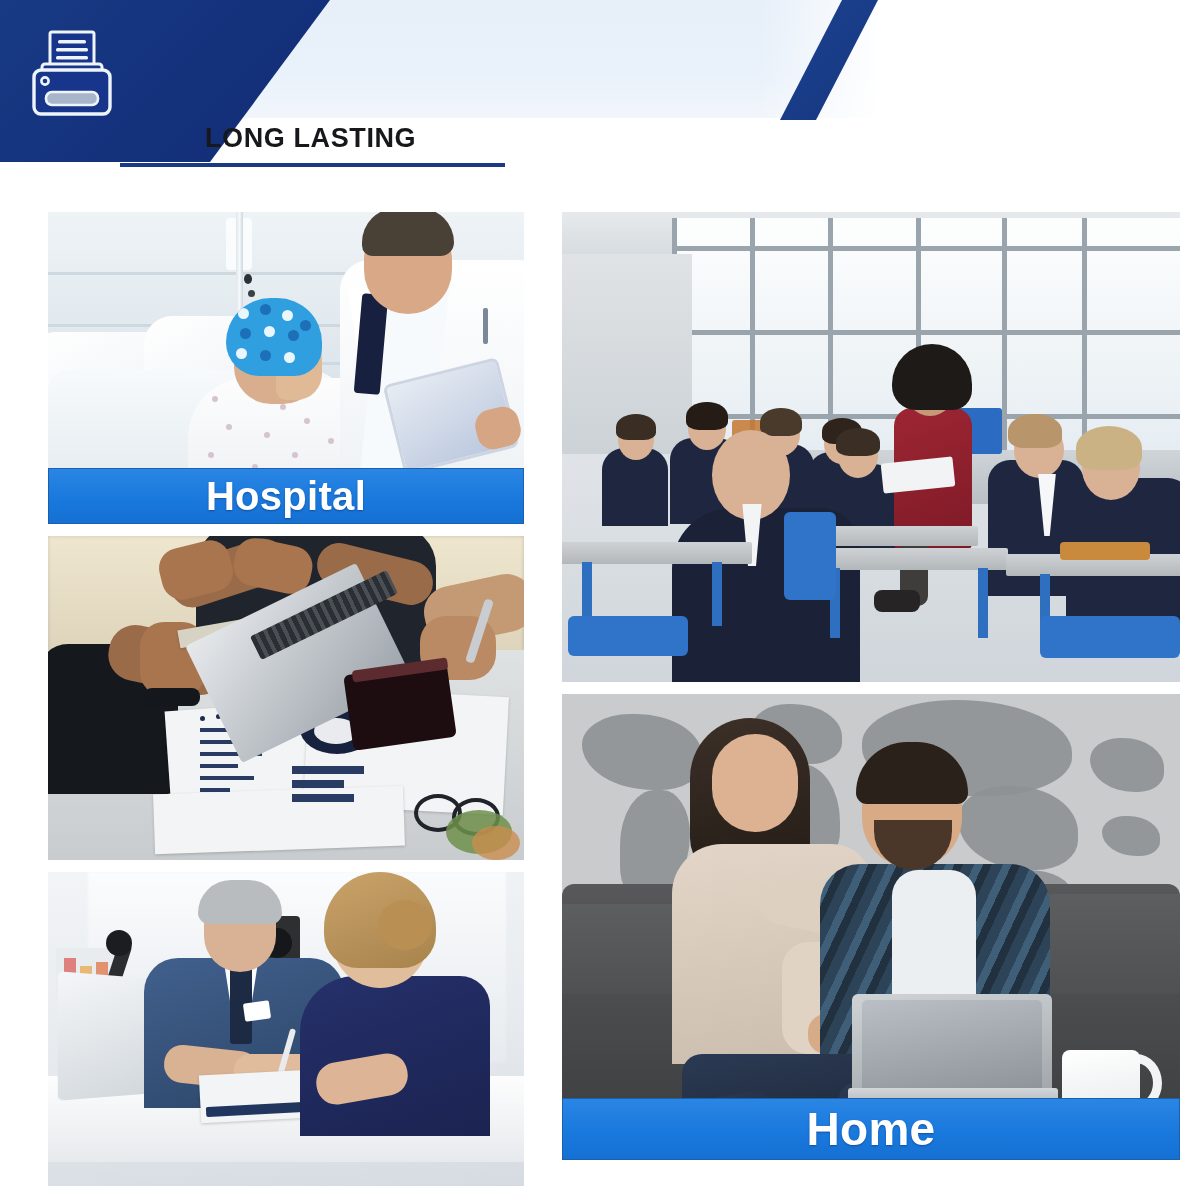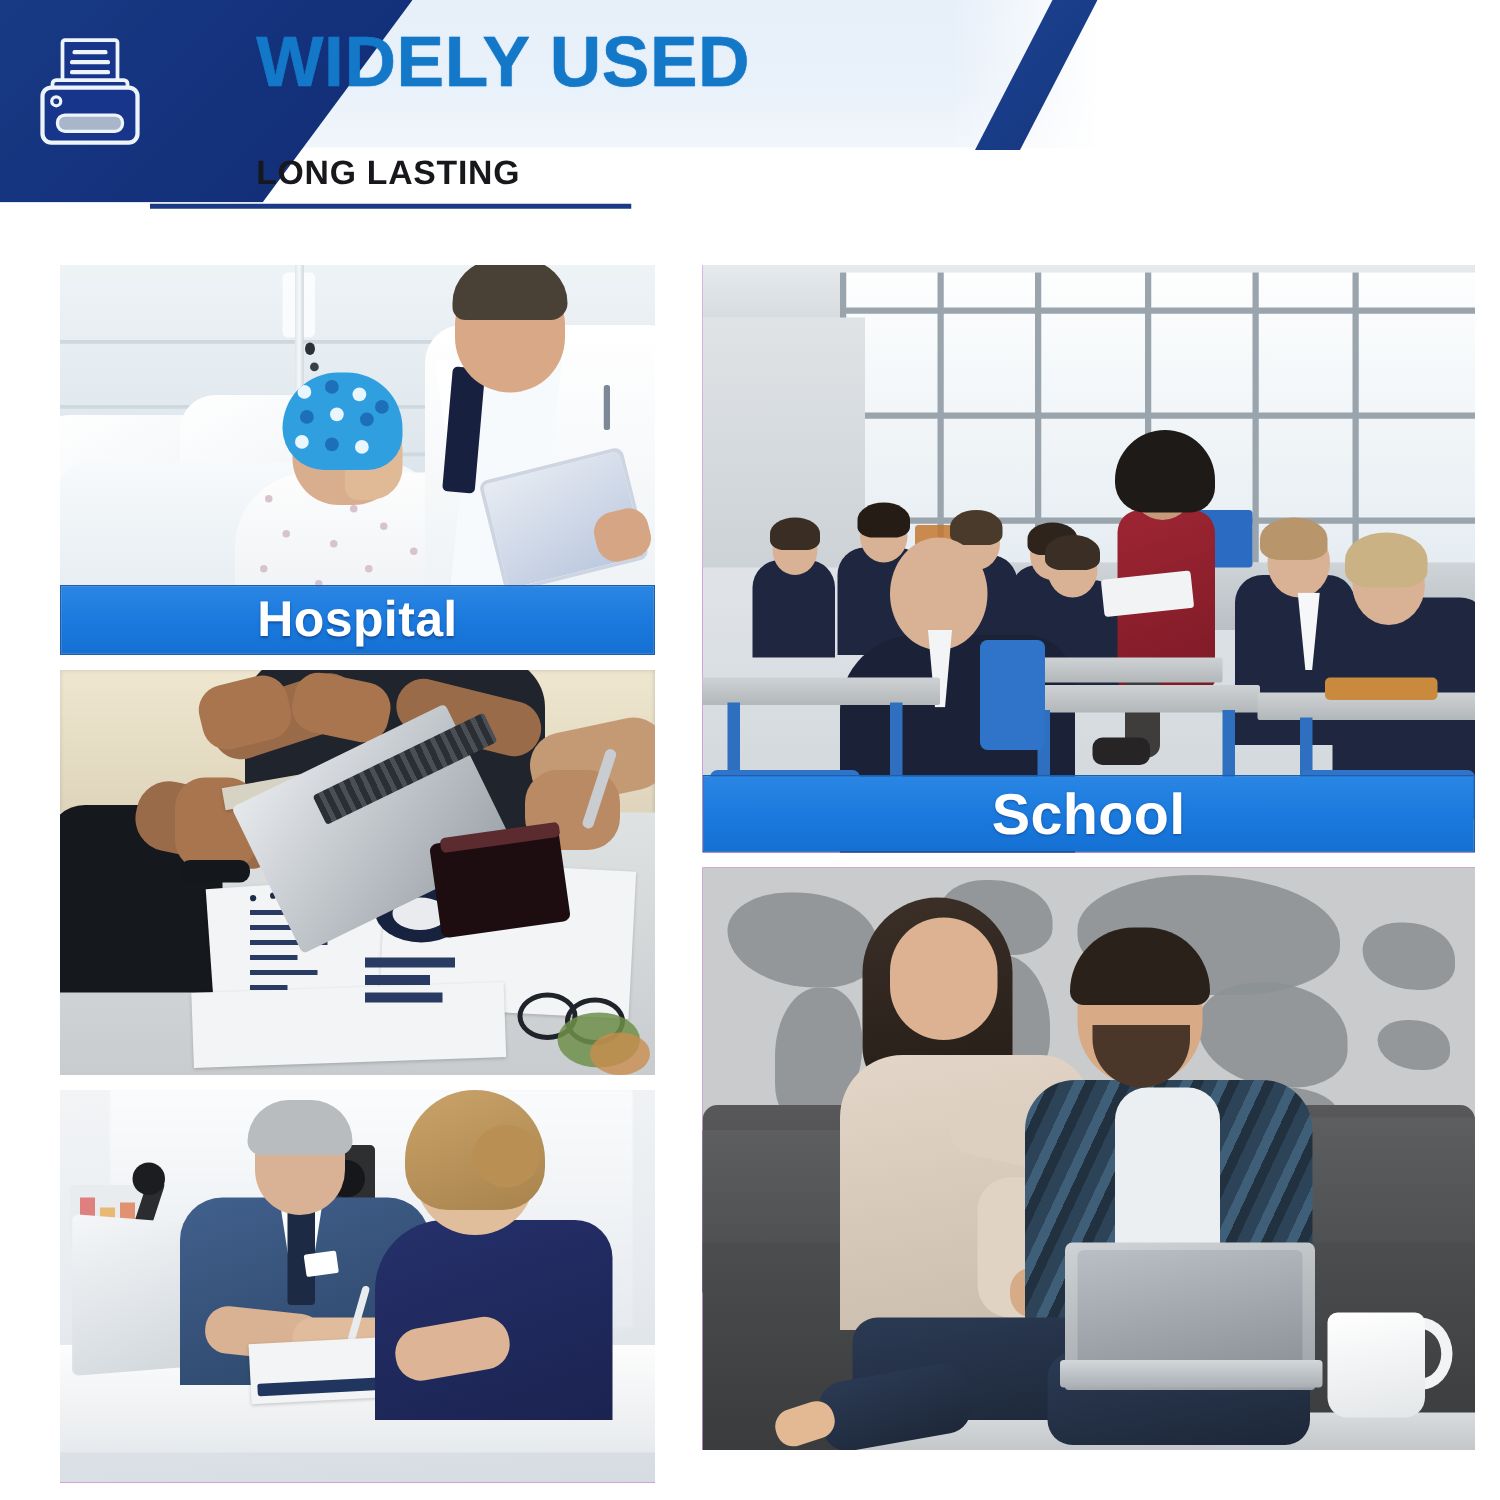--- a/index.html
+++ b/index.html
@@ -41,21 +41,21 @@
     position:absolute;left:205px;top:125px;
     font-size:27px;font-weight:bold;letter-spacing:.6px;color:#17181c;line-height:1;
   }
   .hdr-rule{position:absolute;left:120px;top:163px;width:385px;height:4px;background:#1b3a86;}
 
   
   .grid{position:absolute;left:0;top:178px;width:1200px;height:1022px;}
   .col-l{position:absolute;left:48px;top:34px;width:476px;}
   .col-r{position:absolute;left:562px;top:34px;width:618px;}
 
-  .tile{position:relative;overflow:hidden;background:#a21caf;margin-bottom:12px;text-align:right;}
+  .tile{position:relative;overflow:hidden;background:#86efac;margin-bottom:12px;text-align:right;}
   .tile .photo{position:absolute;inset:0;overflow:hidden;}
   .cap{
     position:absolute;left:0;right:0;bottom:0;height:56px;
     background:linear-gradient(180deg,#2a86e4 0%,#1a79dd 55%,#1570d3 100%);
     border:1px solid #1b5fae;box-sizing:border-box;
     display:flex;align-items:center;justify-content:center;
   }
   .cap span{
     color:#ffffff;font-size:40px;font-weight:bold;line-height:1;letter-spacing:.3px;
     text-shadow:0 1px 2px rgba(10,50,110,.55);
@@ -174,21 +174,20 @@
     <rect x="28" y="4" width="44" height="34" rx="2" fill="#17358a" stroke="#eef4fc" stroke-width="3"></rect>
     <rect x="36" y="12" width="28" height="3.4" rx="1.5" fill="#eef4fc"></rect>
     <rect x="34" y="20" width="32" height="3.4" rx="1.5" fill="#eef4fc"></rect>
     <rect x="34" y="28" width="32" height="3.4" rx="1.5" fill="#eef4fc"></rect>
     <rect x="20" y="36" width="60" height="8" rx="3" fill="#17358a" stroke="#eef4fc" stroke-width="3"></rect>
     <rect x="12" y="42" width="76" height="44" rx="7" fill="#17358a" stroke="#eef4fc" stroke-width="3.4"></rect>
     <circle cx="23" cy="53" r="3.6" fill="none" stroke="#eef4fc" stroke-width="2.6"></circle>
     <rect x="24" y="64" width="52" height="13" rx="6" fill="#a9b6c9" stroke="#eef4fc" stroke-width="2.6"></rect>
   </svg>
 
-  <div class="hdr-title">WIDELY USED</div>
   <div class="hdr-sub">LONG LASTING</div>
   <div class="hdr-rule"></div>
 </div>
 
 <div class="grid">
 
   <div class="col-l">
 
     <div class="tile" style="height:312px;">
       <div class="photo">
@@ -401,23 +400,20 @@
         <div class="desk" style="left:246px;top:336px;width:200px;height:22px;"></div>
         <div class="desk-leg" style="left:268px;top:356px;width:10px;height:70px;"></div>
         <div class="desk-leg" style="left:416px;top:356px;width:10px;height:70px;"></div>
         <div class="desk" style="right:-6px;top:342px;width:180px;height:22px;"></div>
         <div class="desk-leg" style="right:130px;top:362px;width:10px;height:72px;"></div>
         <div class="chair" style="left:222px;top:300px;width:52px;height:88px;"></div>
         <div class="chair" style="left:6px;top:404px;width:120px;height:40px;"></div>
         <div class="chair" style="right:0px;top:404px;width:140px;height:42px;"></div>
         <div class="ph" style="right:30px;top:330px;width:90px;height:18px;background:#c98a3e;border-radius:4px;"></div>
       </div>
-      <div class="cap big">
-        <span>School</span>
-      </div>
     </div>
 
     <div class="tile" style="height:466px;">
       <div class="photo">
         <div class="ph hom-bg"></div>
         <div class="ph map">
           <div class="cont" style="left:20px;top:20px;width:120px;height:76px;"></div>
           <div class="cont" style="left:58px;top:96px;width:70px;height:110px;border-radius:50% 40% 60% 30%;"></div>
           <div class="cont" style="left:190px;top:10px;width:90px;height:60px;"></div>
           <div class="cont" style="left:214px;top:70px;width:64px;height:96px;border-radius:40% 60% 30% 50%;"></div>
@@ -449,16 +445,19 @@
         <div class="ph jeans" style="left:120px;top:360px;width:230px;height:82px;"></div>
         <div class="ph jeans" style="left:276px;top:388px;width:210px;height:74px;"></div>
         <div class="ph jeans" style="left:94px;top:404px;width:120px;height:56px;transform:rotate(-10deg);"></div>
         <div class="ph" style="left:58px;top:430px;width:48px;height:30px;background:#e3b994;border-radius:14px;transform:rotate(-18deg);"></div>
         <div class="ph laptop-h"></div>
         <div class="ph" style="left:300px;top:306px;width:180px;height:92px;background:linear-gradient(170deg,#b9bfc4,#8d9399);border-radius:5px;"></div>
         <div class="ph" style="left:286px;top:394px;width:210px;height:22px;background:linear-gradient(180deg,#d3d7da,#a9afb4);border-radius:3px;"></div>
         <div class="ph mug-h"></div>
         <div class="ph mug"></div>
       </div>
+      <div class="cap big">
+        <span>Home</span>
+      </div>
     </div>
 
   </div>
 </div>
 
 </body></html>

